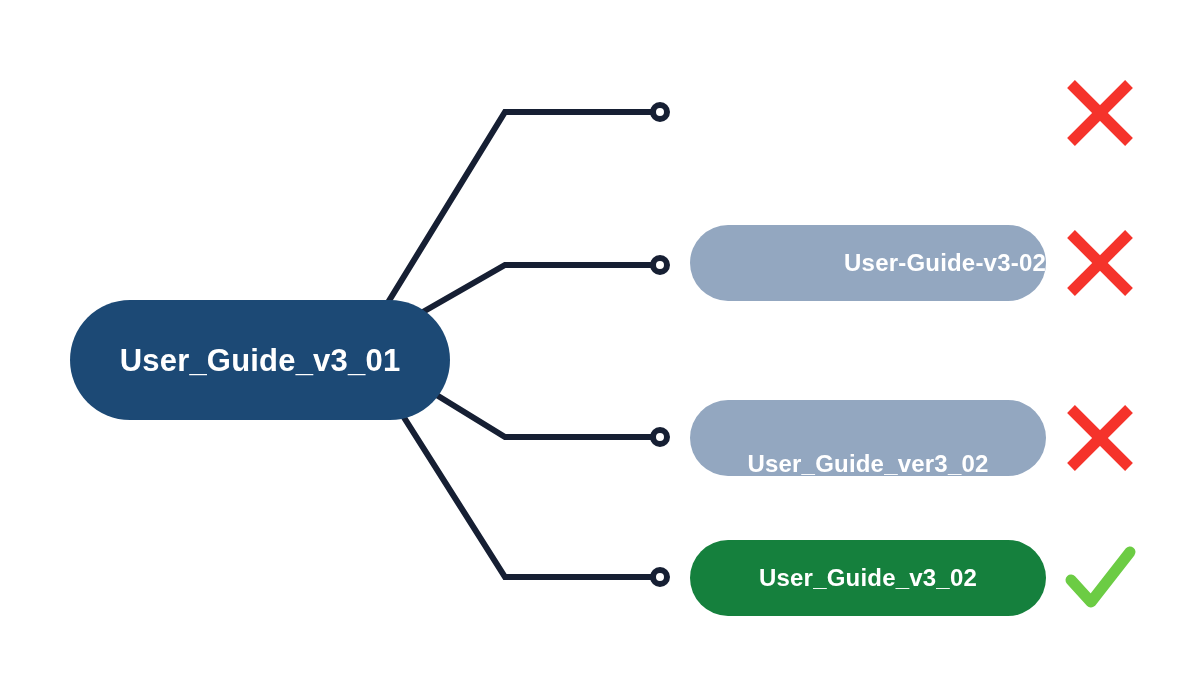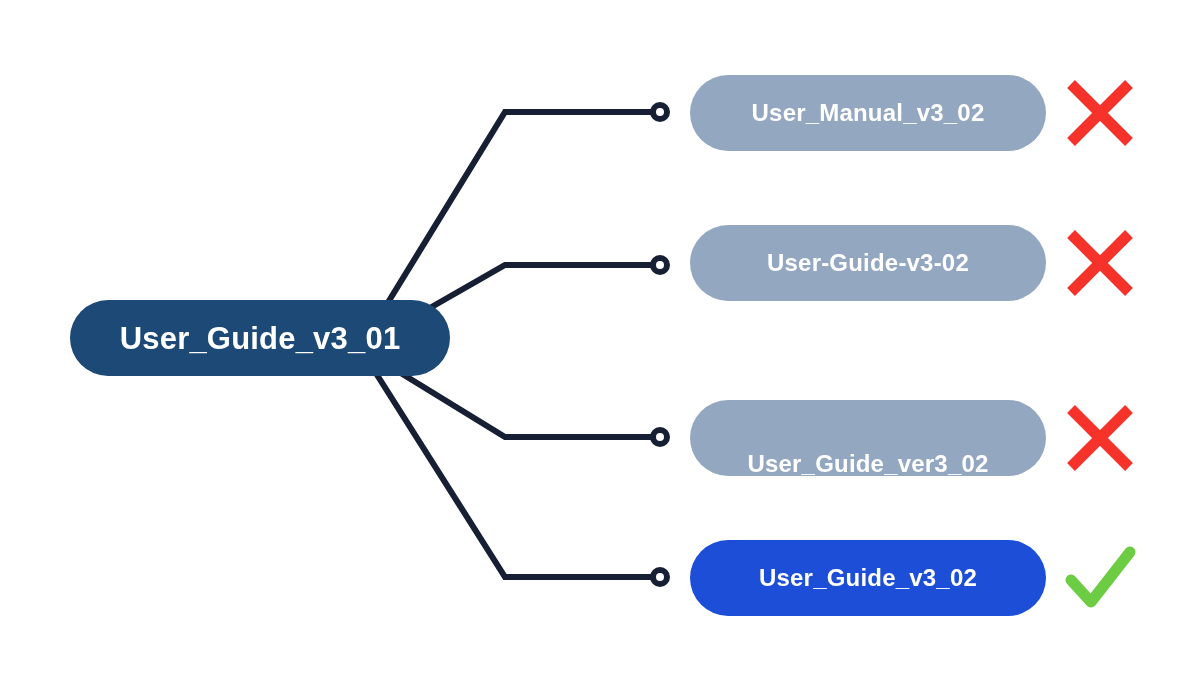--- a/index.html
+++ b/index.html
@@ -48,44 +48,44 @@
     font-weight: bold;
     letter-spacing: 0.2px;
     white-space: nowrap;
     line-height: 1;
   }
 
   #root-node {
     left: 70px;
     top: 300px;
     width: 380px;
-    height: 76px;
+    height: 120px;
     background: #1C4975;
   }
   #root-node .node-label {
     font-size: 31px;
   }
 
   .option-node {
     left: 690px;
     width: 356px;
     height: 76px;
   }
   .option-node .node-label {
     font-size: 24px;
   }
   .option-node.rejected {
     background: #93A7C0;
   }
   .option-node.accepted {
-    background: #1d4ed8;
+    background: #15803d;
   }
 
   #option-node-0 { top: 75px; }
-  #option-node-1 { top: 225px; }
+  #option-node-1 { top: 225px; justify-content: flex-end; }
   #option-node-2 { top: 400px; align-items: flex-end; }
   #option-node-3 { top: 540px; }
 
   
   .marker {
     position: absolute;
     left: 1058px;
     width: 84px;
     height: 84px;
     z-index: 3;
@@ -117,23 +117,20 @@
       <circle cx="660" cy="265" r="7"></circle>
       <circle cx="660" cy="437" r="7"></circle>
       <circle cx="660" cy="577" r="7"></circle>
     </g>
   </svg>
 
   <div id="root-node" class="node">
     <span class="node-label">User_Guide_v3_01</span>
   </div>
 
-  <div id="option-node-0" class="node option-node rejected">
-    <span class="node-label">User_Manual_v3_02</span>
-  </div>
 
   <div id="option-node-1" class="node option-node rejected">
     <span class="node-label">User-Guide-v3-02</span>
   </div>
 
   <div id="option-node-2" class="node option-node rejected">
     <span class="node-label">User_Guide_ver3_02</span>
   </div>
 
   <div id="option-node-3" class="node option-node accepted">

